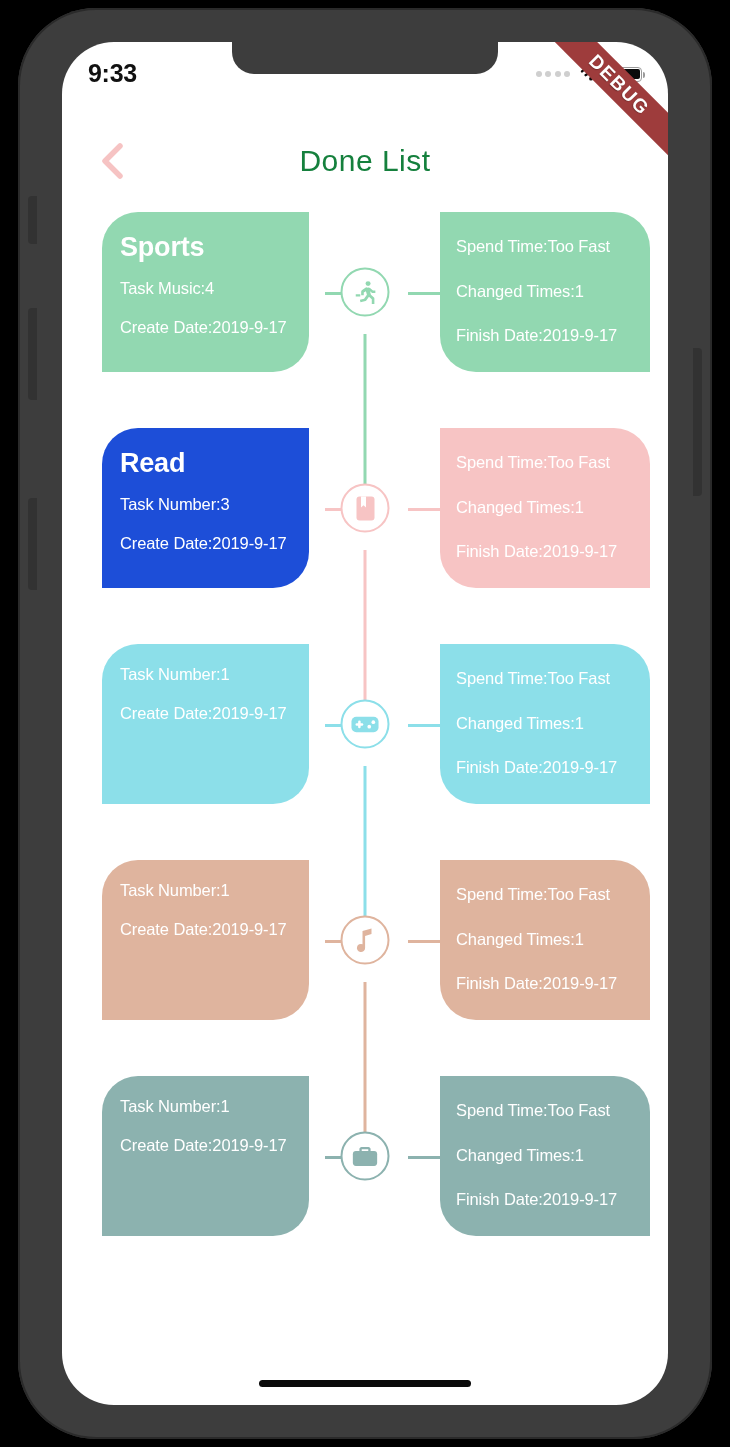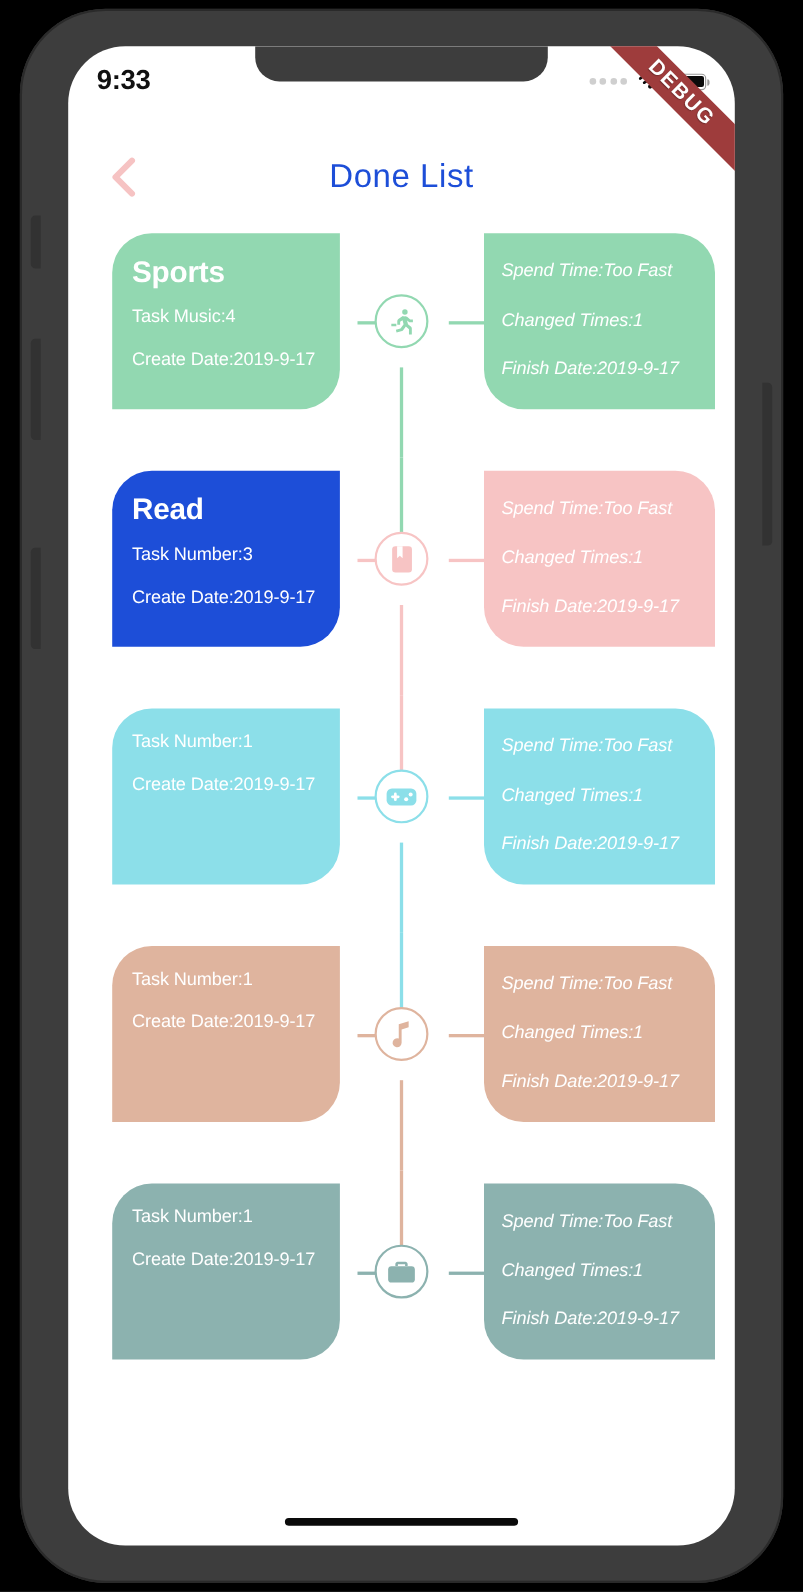--- a/index.html
+++ b/index.html
@@ -87,21 +87,21 @@
     display: flex; align-items: center; z-index: 20;
   }
   .back-btn {
     position: absolute; left: 30px; top: 50%; transform: translateY(-50%);
     width: 40px; height: 44px; display: flex; align-items: center; justify-content: center;
     cursor: pointer;
   }
   .back-btn svg { display: block; }
   .nav-title {
     width: 100%; text-align: center;
-    font-size: 30px; color: #1d4ed8; font-weight: 400; letter-spacing: 0.5px;
+    font-size: 30px; color: #15803d; font-weight: 400; letter-spacing: 0.5px;
   }
 
   
   .list {
     position: absolute; top: 158px; left: 0; right: 0; bottom: 0;
     overflow: hidden;
   }
   .row {
     position: relative;
     height: 216px;
@@ -130,21 +130,21 @@
     padding-top: 26px; padding-left: 16px;
   }
   .card-title {
     color: #fff; font-size: 27px; font-weight: bold;
     line-height: 1; margin-bottom: 19px; letter-spacing: -0.2px;
   }
   .card-line {
     color: #fff; font-size: 16.5px; font-weight: 400;
     line-height: 1; margin-bottom: 22px; letter-spacing: -0.1px;
   }
-  .card.right .card-line { margin-bottom: 28px; font-style: italic; }
+  .card.right .card-line { margin-bottom: 28px; }
   .card.right .card-line:first-child { margin-bottom: 28px; }
 
   
   .stub {
     position: absolute; top: 92px; height: 2.5px; z-index: 1;
   }
   .stub.l { left: 263px; width: 34px; }
   .stub.r { left: 346px; width: 34px; }
 
   .node {

